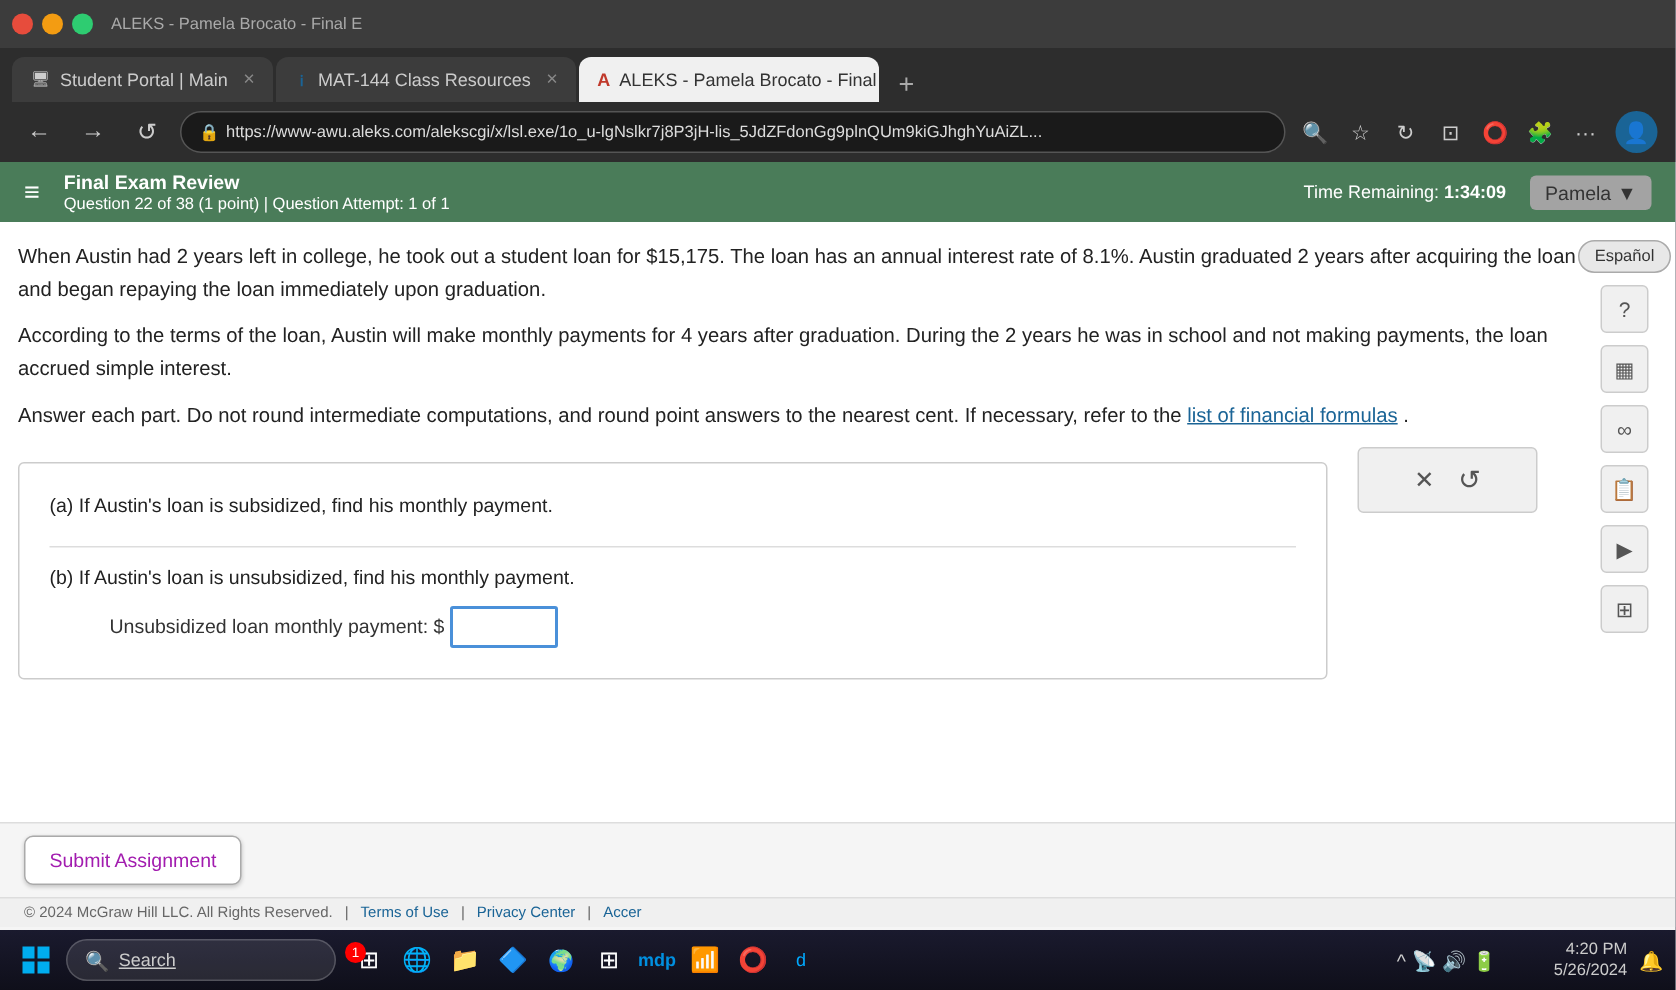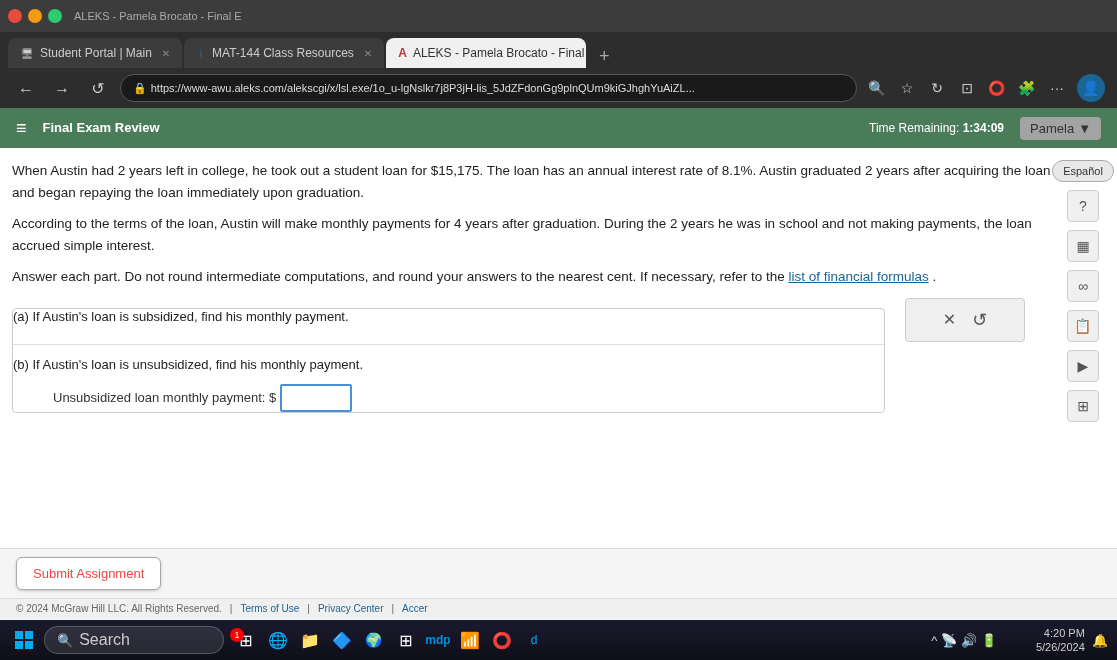--- a/index.html
+++ b/index.html
@@ -249,20 +249,21 @@
     .problem-text a {
       color: #1a6496;
       text-decoration: underline;
       text-align: center;
     }
 
     .answer-box {
       border: 1px solid #ccc;
       border-radius: 4px;
       background: white;
+      padding: 20px;
       margin-top: 10px;
     }
 
     .answer-row {
       margin-bottom: 20px;
     }
 
     .answer-row:last-child {
       margin-bottom: 0;
     }
@@ -338,21 +339,21 @@
       border: none;
       border-radius: 6px;
       padding: 10px 22px;
       font-size: 14px;
       font-weight: 600;
       cursor: pointer;
     }
 
     .submit-btn {
       background: white;
-      color: #ef4444;
+      color: #a21caf;
       border: 1px solid #aaa;
       border-radius: 6px;
       padding: 8px 16px;
       font-size: 13px;
       cursor: pointer;
       box-shadow: 0 1px 3px rgba(0,0,0,0.2);
     }
 
     
     .taskbar {
@@ -384,21 +385,22 @@
       border: 1px solid rgba(255,255,255,0.2);
       border-radius: 16px;
       height: 28px;
       padding: 0 12px;
       gap: 6px;
       width: 180px;
     }
 
     .taskbar-search-text {
       color: #ccc;
-      font-size: 16px;
+      font-size: 12px;
+      text-decoration: underline;
     }
 
     .taskbar-icons {
       display: flex;
       gap: 4px;
       align-items: center;
       margin-left: 4px;
     }
 
     .taskbar-icon {
@@ -521,20 +523,21 @@
   </div>
 </div>
 
 <div class="page-content">
 
   <div class="aleks-header">
     <div class="header-left">
       <span class="hamburger">≡</span>
       <div>
         <div class="header-title">Final Exam Review</div>
+        <div class="header-subtitle">Question 22 of 38 (1 point)  |  Question Attempt: 1 of 1</div>
       </div>
     </div>
     <div class="header-right">
       <span class="time-remaining">
         <span>Time Remaining:</span>
         <strong>1:34:09</strong>
       </span>
       <button class="user-btn">
         <span>Pamela</span>
         <span>▼</span>
@@ -544,21 +547,21 @@
 
   <div style="display:flex; background:#fff; padding:12px 16px 12px 12px; min-height: 400px; position:relative;">
 
     <div class="content-area">
 
       <p class="problem-text">When Austin had 2 years left in college, he took out a student loan for $15,175. The loan has an annual interest rate of 8.1%. Austin graduated 2 years after acquiring the loan and began repaying the loan immediately upon graduation.</p>
 
       <p class="problem-text">According to the terms of the loan, Austin will make monthly payments for 4 years after graduation. During the 2 years he was in school and not making payments, the loan accrued simple interest.</p>
 
       <p class="problem-text">
-        <span>Answer each part. Do not round intermediate computations, and round your answers to the nearest cent. If necessary, refer to the</span>
+        <span>Answer each part. Do not round intermediate computations, and round point answers to the nearest cent. If necessary, refer to the</span>
         <a href="#">list of financial formulas</a>
         <span>.</span>
       </p>
 
       <div class="answer-input-section">
         <div class="answer-box questions-section">
 
           <div class="answer-row">
             <p class="part-label">(a) If Austin's loan is subsidized, find his monthly payment.</p>
           </div>

